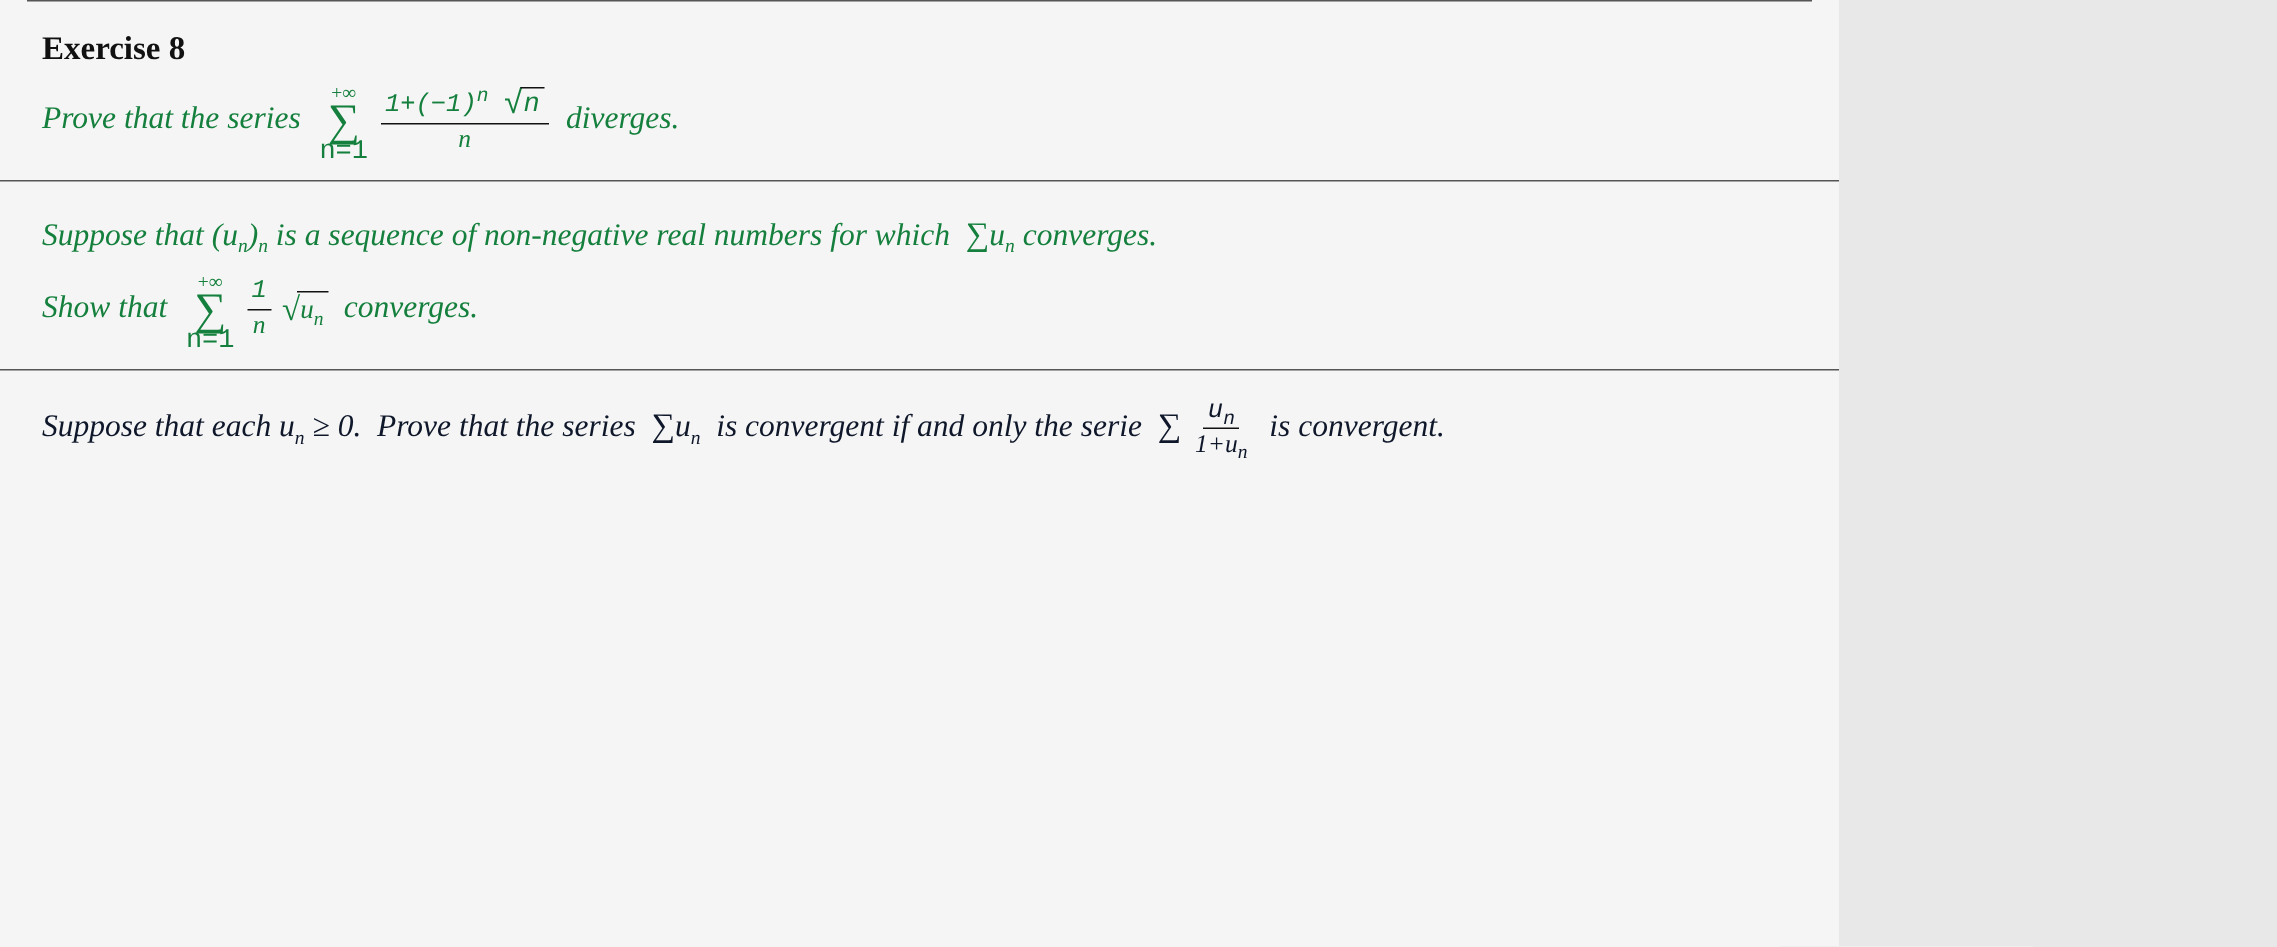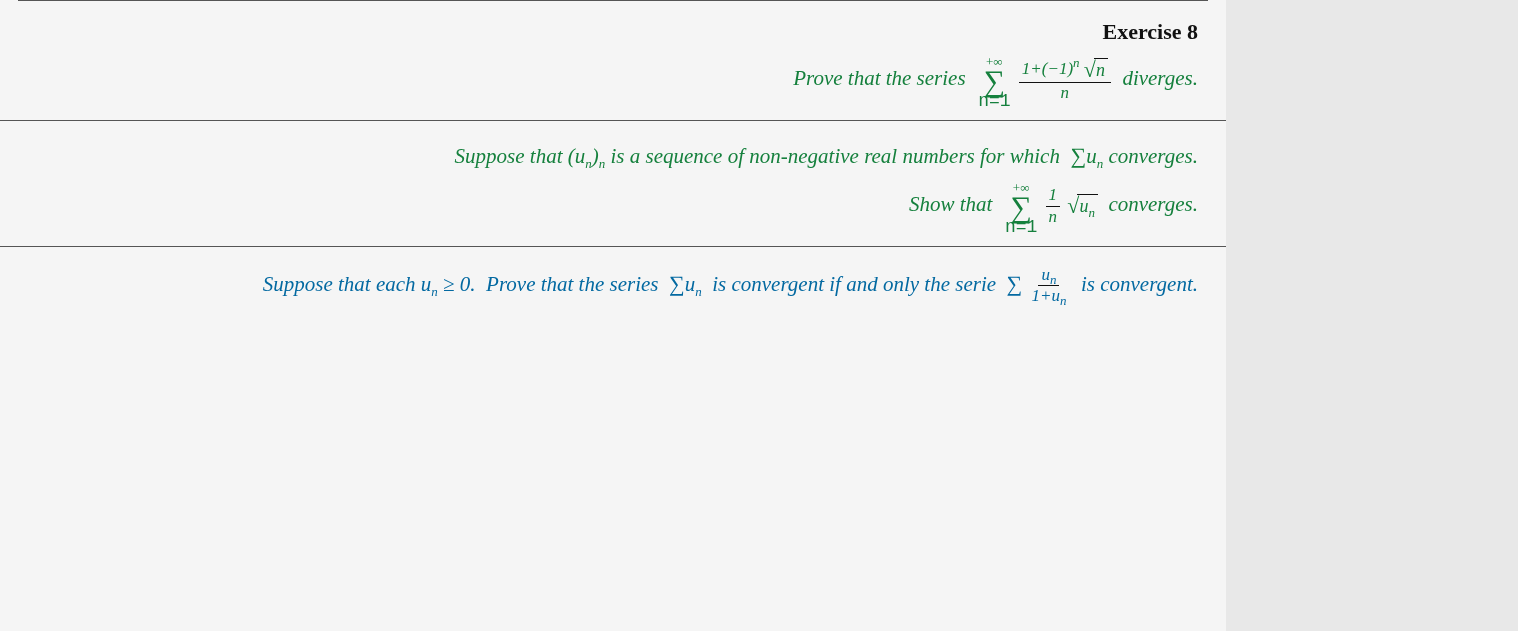--- a/index.html
+++ b/index.html
@@ -16,21 +16,20 @@
       display: flex;
       align-items: flex-start;
       justify-content: flex-start;
     }
 
     .page-container {
       background-color: #f5f5f5;
       width: 1226px;
       min-height: 631px;
       padding: 0;
-      text-align: right;
     }
 
     .top-divider {
       border: none;
       border-top: 1.5px solid #555;
       margin: 0 18px;
     }
 
     .exercise-block {
       padding: 18px 28px 12px 28px;
@@ -93,20 +92,21 @@
       vertical-align: middle;
       font-style: italic;
       margin: 0 1px;
     }
 
     .frac-num {
       border-bottom: 1.5px solid #111;
       padding: 0 3px;
       font-size: 17px;
       line-height: 1.2;
+      font-family: Liberation Mono, monospace;
     }
 
     .frac-den {
       padding: 0 3px;
       font-size: 17px;
       line-height: 1.2;
     }
 
     .sqrt-container {
       display: inline-flex;
@@ -151,21 +151,21 @@
       font-style: normal;
       font-family: Georgia, 'Times New Roman', serif;
       margin-bottom: 8px;
       color: #111;
     }
 
     .exercise-10-body {
       font-size: 21px;
       font-style: italic;
       font-family: Georgia, 'Times New Roman', serif;
-      color: #0369a1;
+      color: #0f172a;
       line-height: 1.6;
     }
   </style>
 </head>
 <body>
 
 <div class="page-container">
 
   <hr class="top-divider">
 

